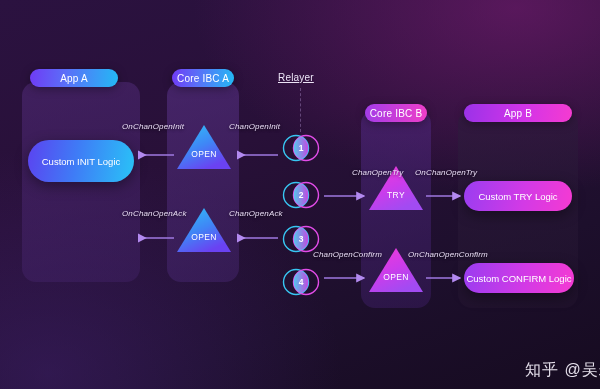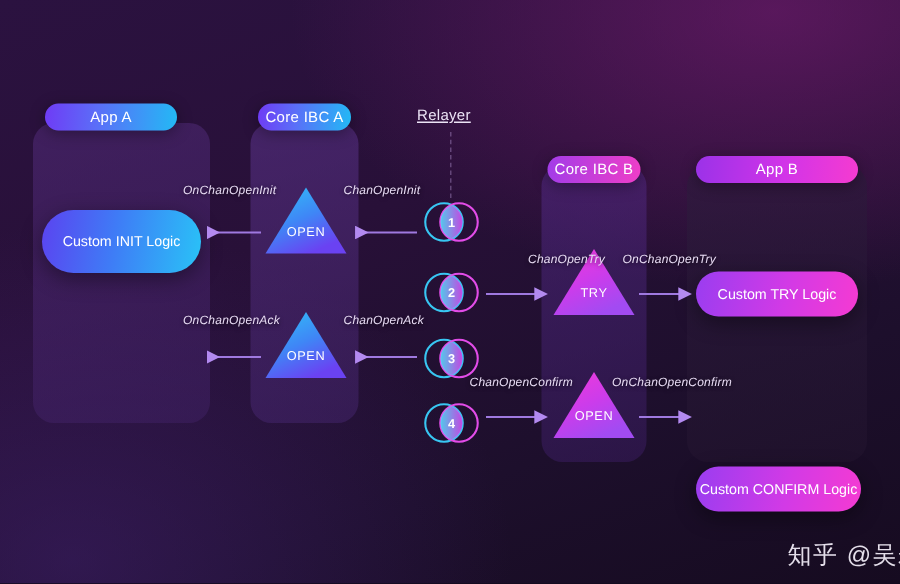--- a/index.html
+++ b/index.html
@@ -200,21 +200,21 @@
     <div class="num">4</div>
   </div>
 
   <div class="cap cap-blue" style="left:28px; top:140px; width:106px; height:42px;">
     <span>Custom INIT Logic</span>
   </div>
 
   <div class="cap cap-pink" style="left:464px; top:181px; width:108px; height:30px;">
     <span>Custom TRY Logic</span>
   </div>
-  <div class="cap cap-pink" style="left:464px; top:263px; width:110px; height:30px;margin-top:48px;">
+  <div class="cap cap-pink" style="left:464px; top:263px; width:110px; height:30px;">
     <span>Custom CONFIRM Logic</span>
   </div>
 
   <div class="tri" style="left:176px; top:123px; width:56px; height:48px;">
     <svg width="56" height="48" viewBox="0 0 56 48">
       <defs>
         <linearGradient id="triBlue" x1="0" y1="0" x2="0.55" y2="1">
           <stop offset="0%" stop-color="#2fc4f7"></stop>
             <stop offset="55%" stop-color="#3f86f6"></stop>
             <stop offset="100%" stop-color="#6a42f2"></stop>

